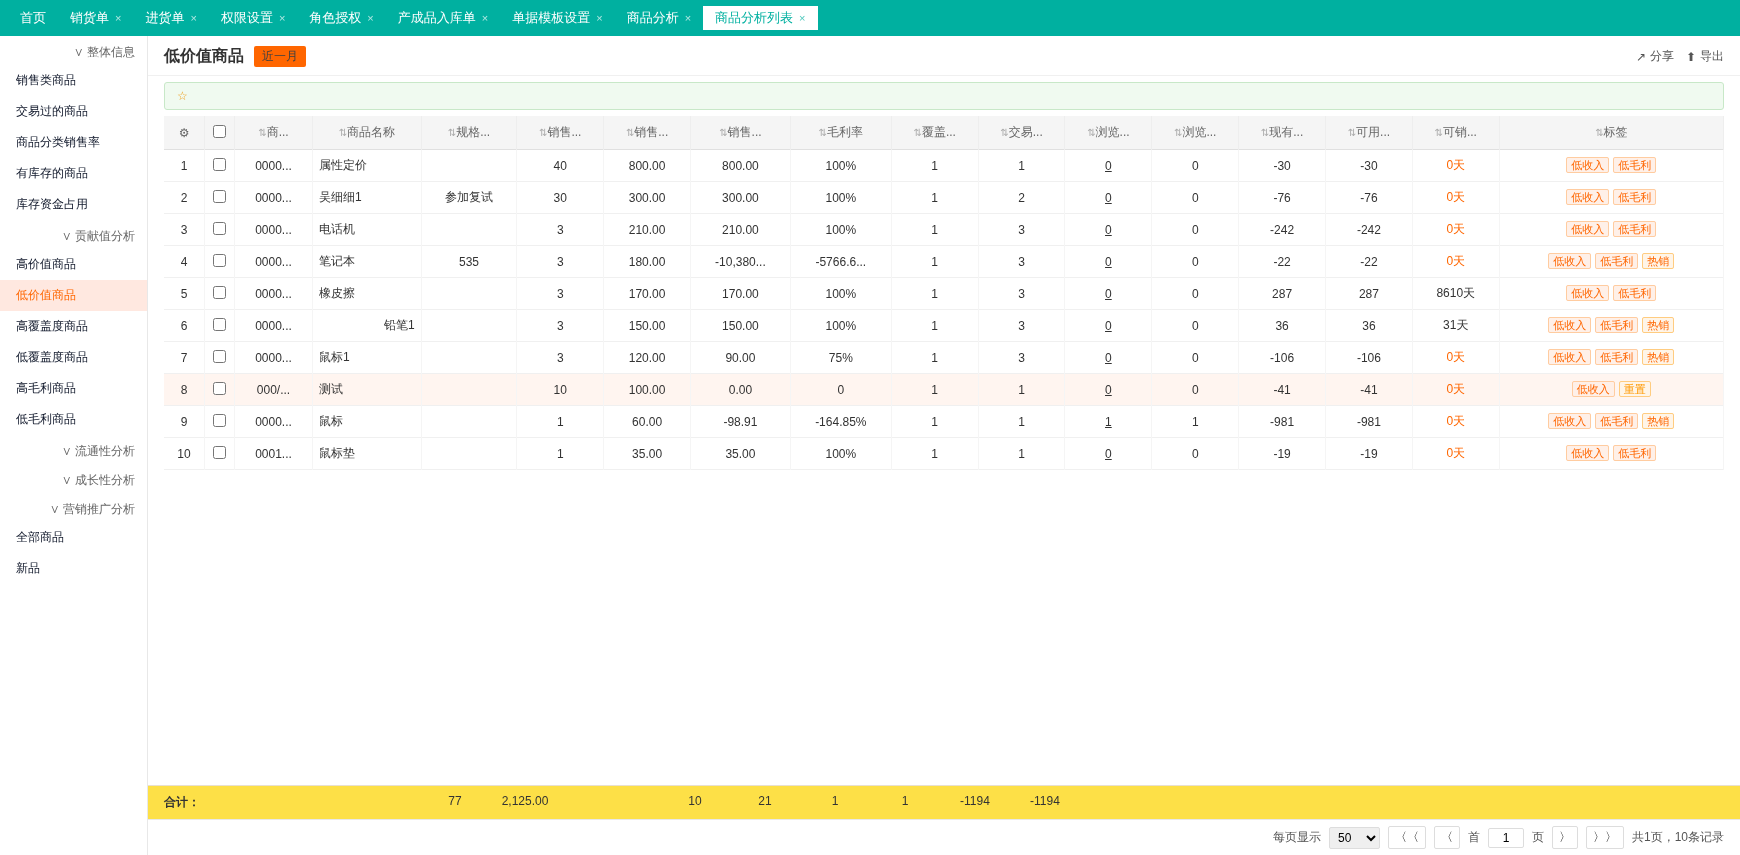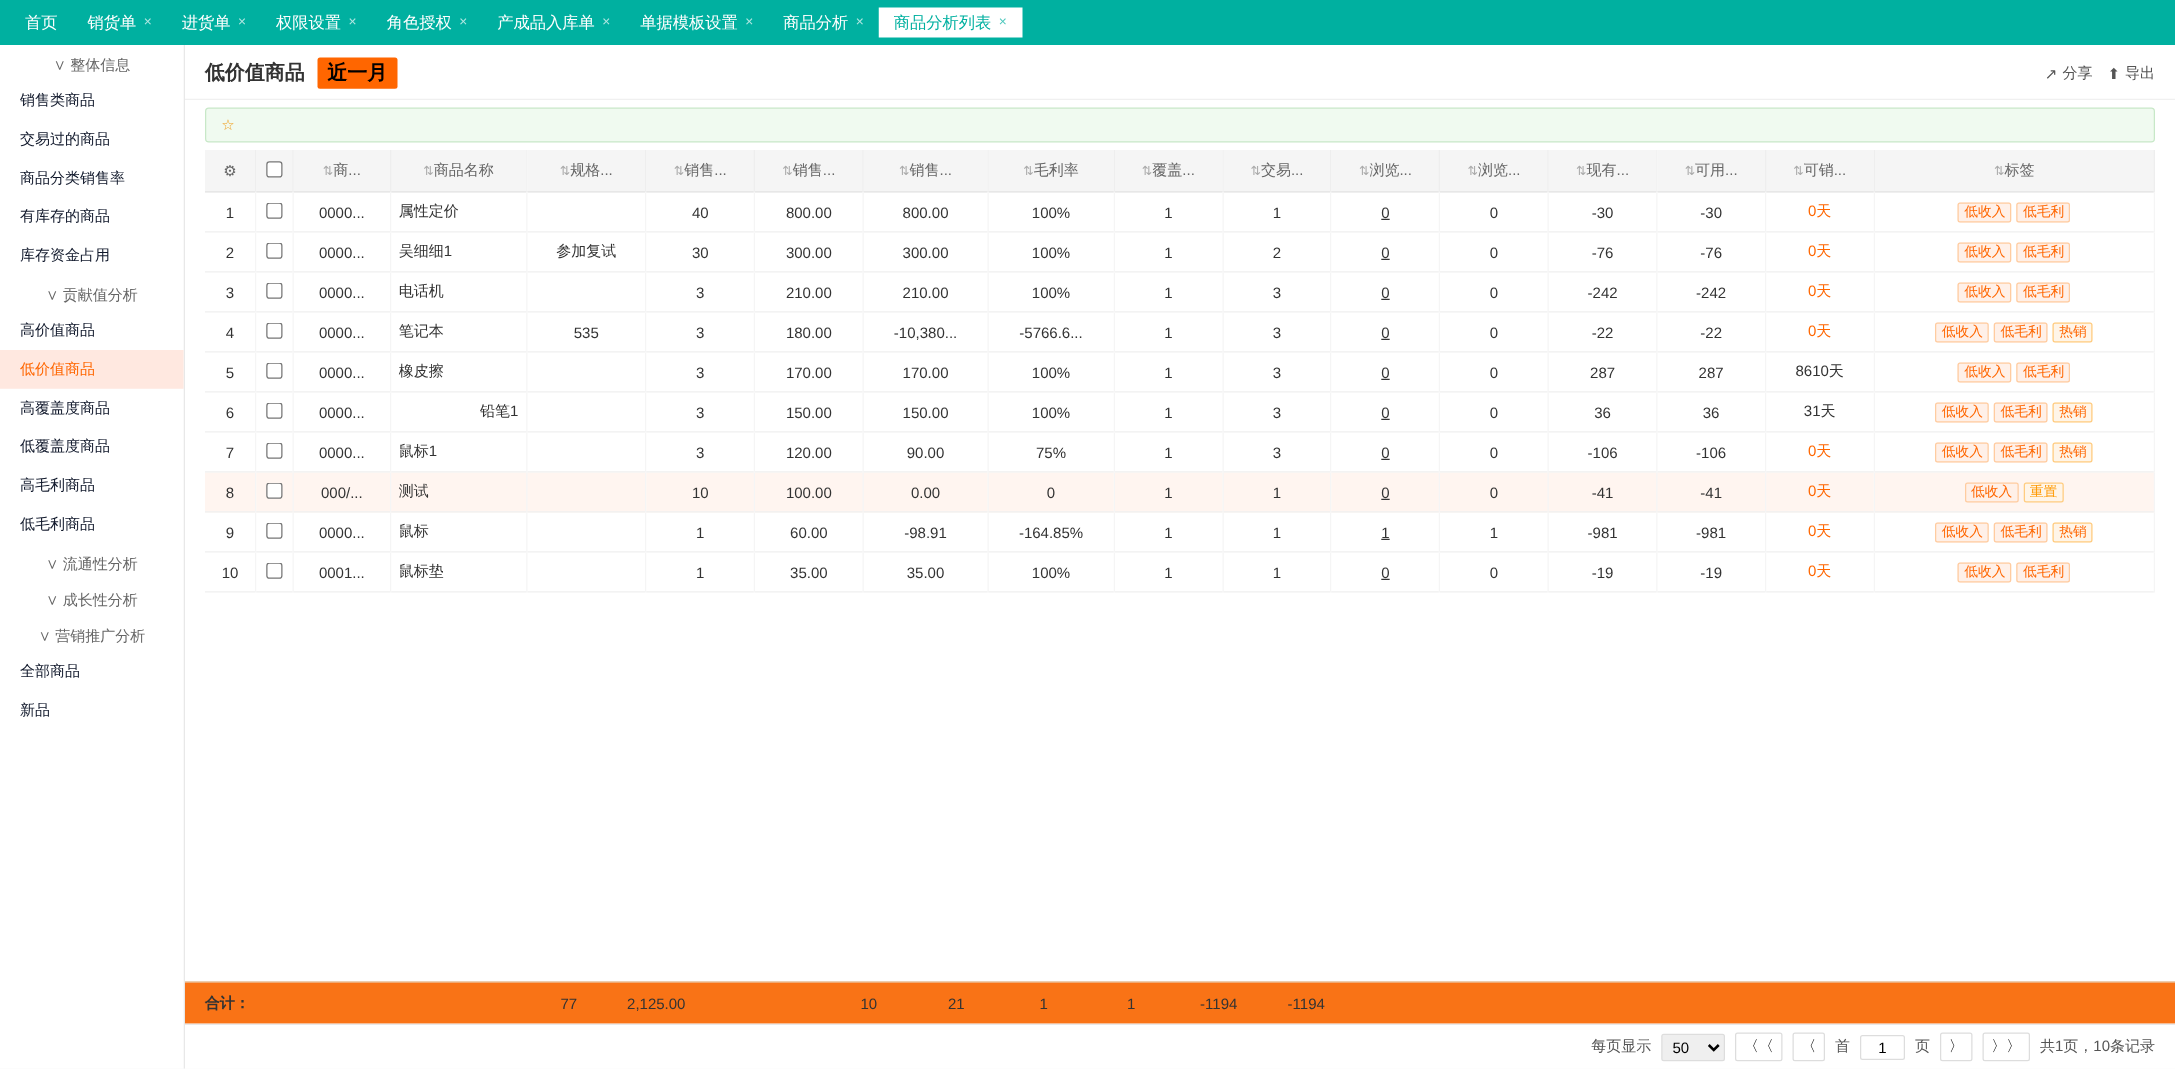--- a/index.html
+++ b/index.html
@@ -40,21 +40,21 @@
       border-right: 1px solid #e8e8e8;
       overflow-y: auto;
       flex-shrink: 0;
     }
     .sidebar-group-title {
       padding: 8px 12px 4px;
       font-size: 12px;
       color: #666;
       display: flex;
       align-items: center;
-      justify-content: center;
+      justify-content: flex-end;
     }
     .sidebar-item {
       padding: 7px 16px;
       font-size: 12px;
       color: #0f172a;
       cursor: pointer;
       display: block;
     }
     .sidebar-item.active { background: #ffe8e0; color: #ff6600; }
 
@@ -75,27 +75,26 @@
       gap: 10px;
       border-bottom: 1px solid #f0f0f0;
     }
     .page-title {
       font-size: 16px;
       font-weight: bold;
       color: #333;
     }
     .tag-btn {
       background: #ff6600;
-      color: #000000;
+      color: #404040;
       border: none;
       border-radius: 2px;
       padding: 2px 8px;
-      font-size: 16px;
+      font-size: 12px;
       cursor: pointer;
-      font-weight: bold;
     }
     .search-box {
       display: flex;
       align-items: center;
       border: 1px solid #ddd;
       border-radius: 4px;
       padding: 3px 8px;
       background: #fff;
       flex: 1;
       max-width: 280px;
@@ -172,25 +171,24 @@
     }
     .tag-orange { color: #ff6600; background: #fff0e8; border: 1px solid #ffcca0; border-radius: 2px; padding: 1px 4px; margin: 0 2px; font-size: 11px; }
     .tag-hot { color: #ff6600; background: #fff5e8; border: 1px solid #ffcc80; border-radius: 2px; padding: 1px 4px; margin: 0 2px; font-size: 11px; }
     .time-orange { color: #ff6600; }
     .underline { text-decoration: underline; cursor: pointer; }
     .checkbox-cell { width: 30px; }
     input[type=checkbox] { cursor: pointer; }
 
     
     .table-footer {
-      background: #f97316;
+      background: #fde047;
       border-top: 1px solid #e8e0d0;
       padding: 8px 16px;
       display: flex;
-      align-items: center;
       font-size: 12px;
       color: #333;
     }
     .footer-label { font-weight: bold; margin-right: 20px; }
     .footer-values { display: flex; gap: 0; flex: 1; }
     .footer-val { min-width: 70px; text-align: center; }
 
     
     .pagination-bar {
       background: #fff;

